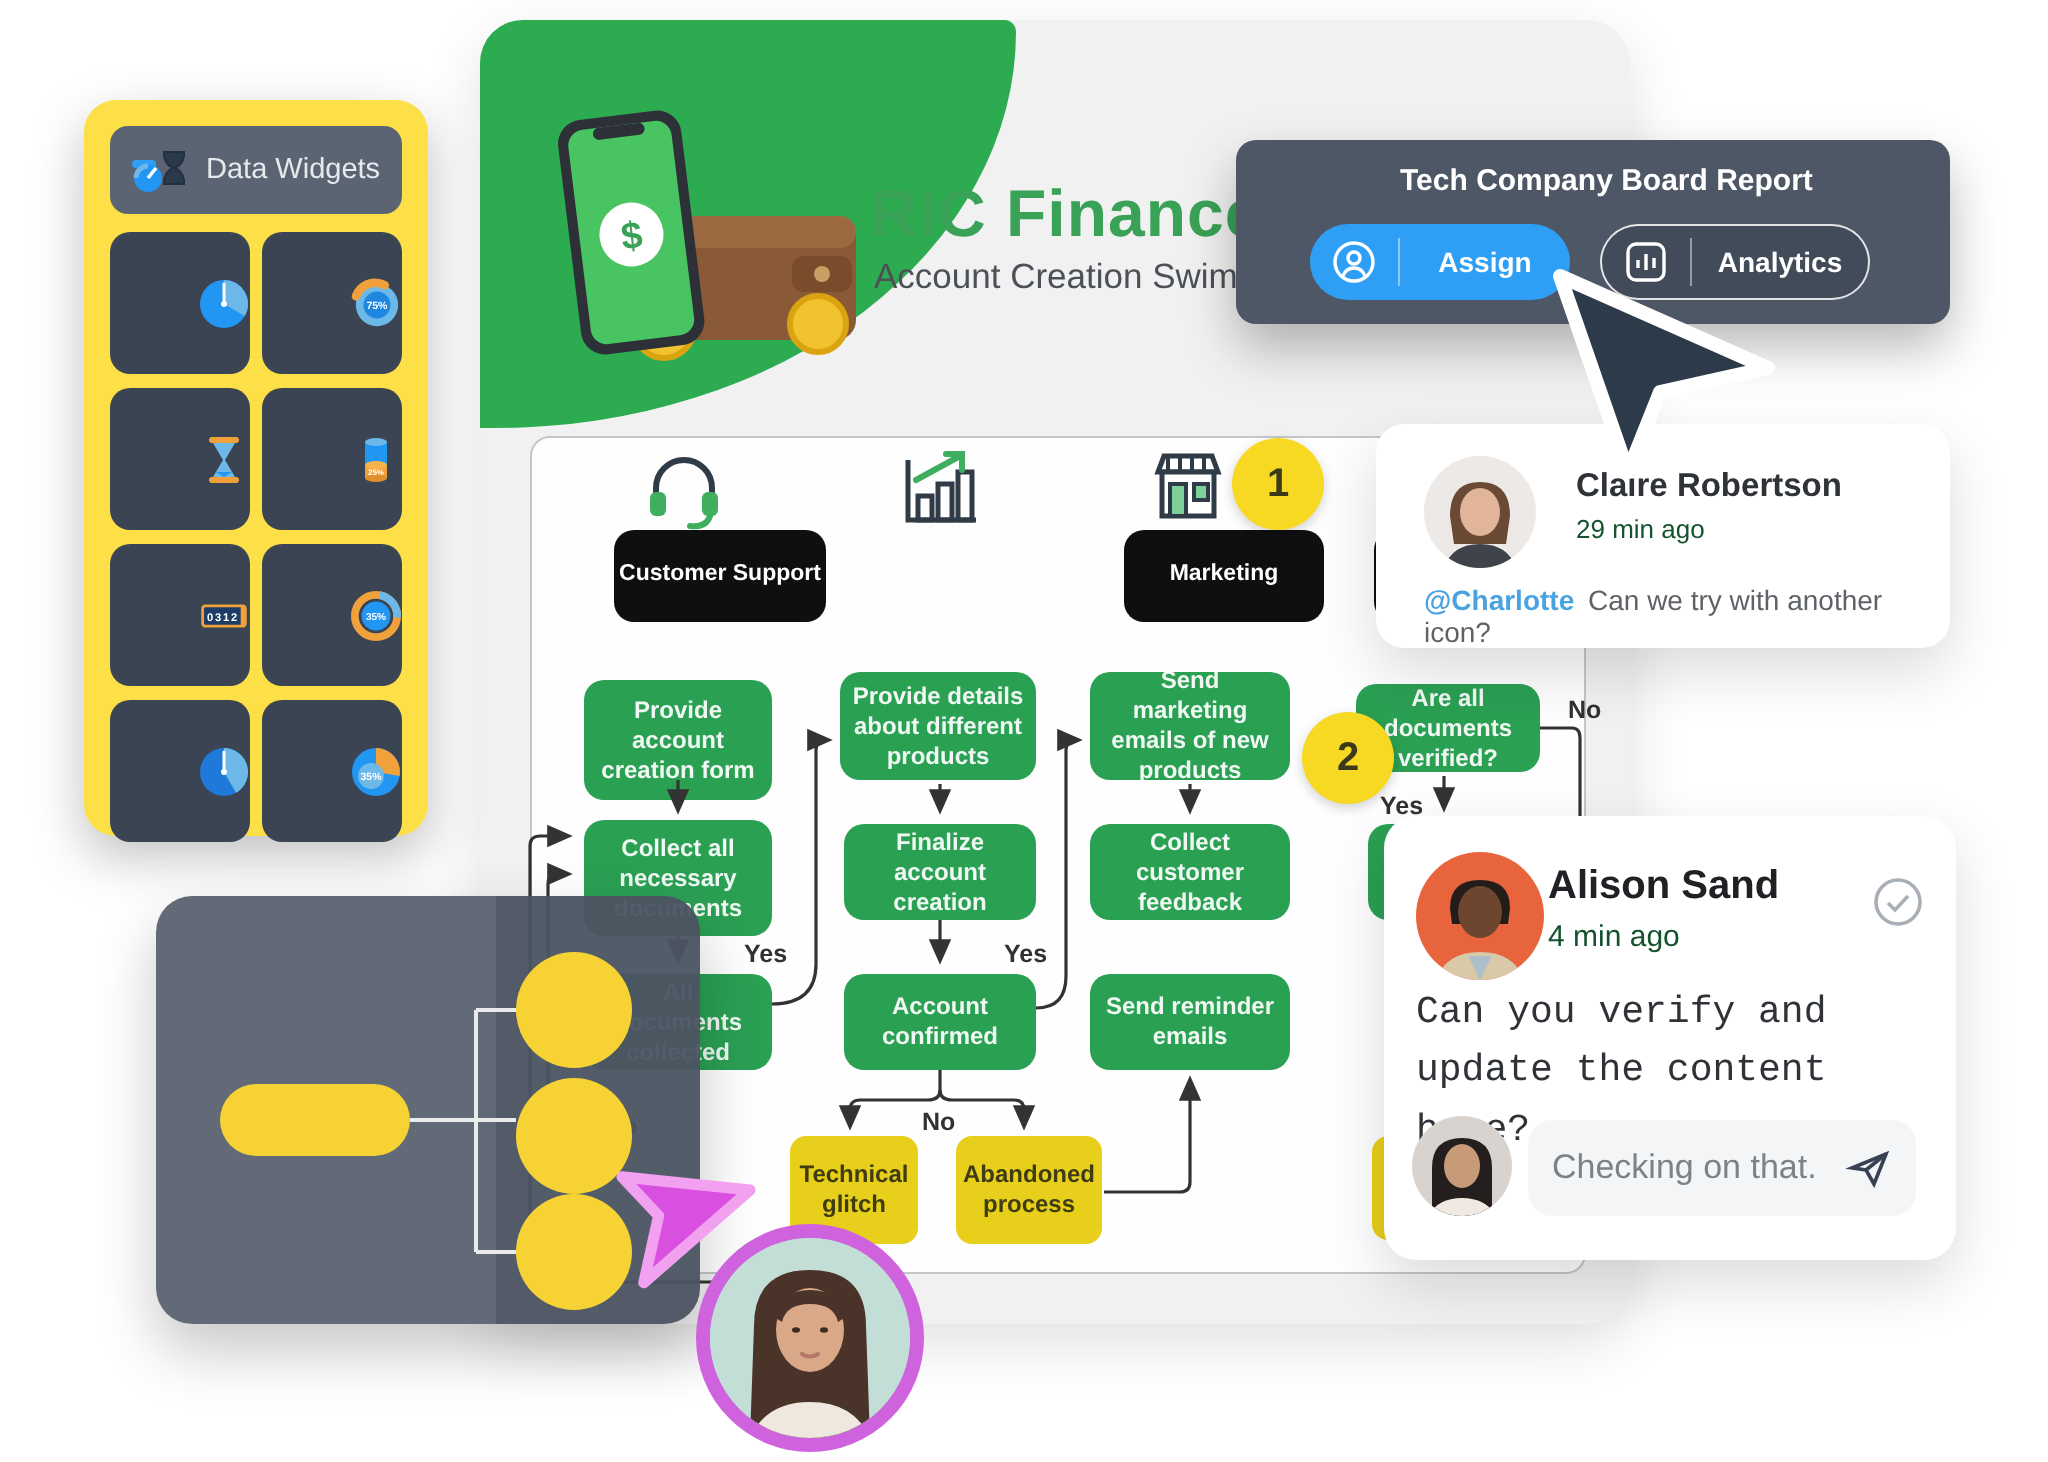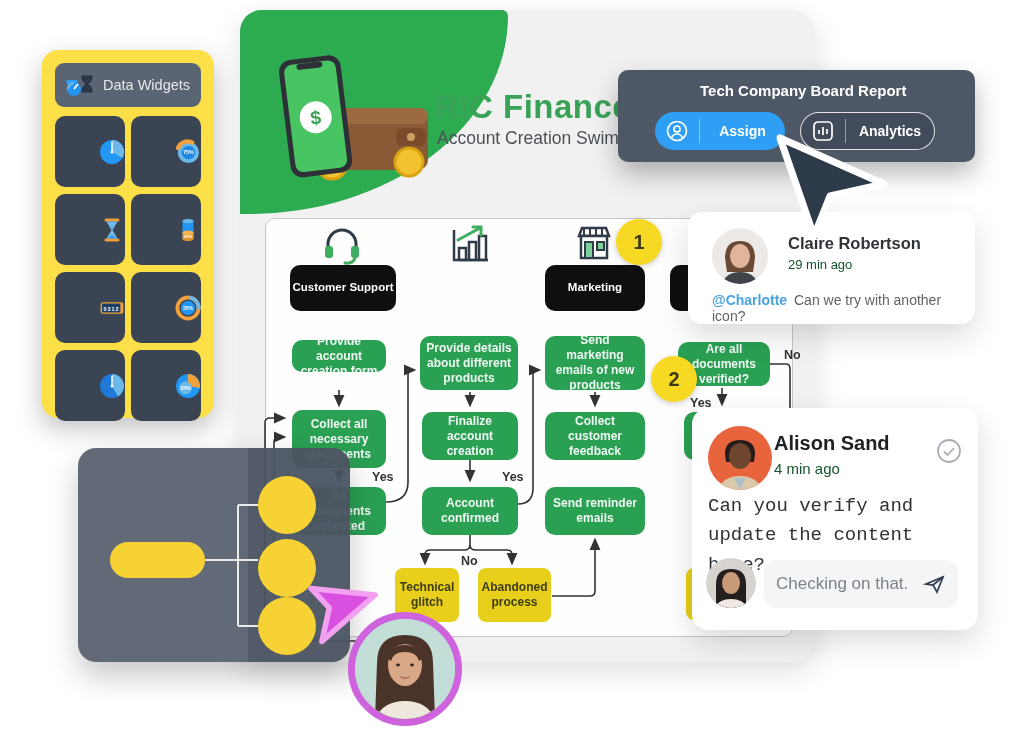--- a/index.html
+++ b/index.html
@@ -10,21 +10,21 @@
   
   #canvas{left:240px;top:10px;width:575px;height:652px;background:#f1f1f2;border-radius:22px;
           box-shadow:0 10px 30px rgba(0,0,0,.12);z-index:1;}
   #green-blob{left:0;top:0;width:268px;height:204px;background:#2cab51;
               border-radius:22px 6px 100% 0/22px 6px 100% 0;}
   #doc-title{left:195px;top:78px;font-size:33px;font-weight:800;color:#3aa257;letter-spacing:.5px;white-space:nowrap;}
   #doc-subtitle{left:197px;top:118px;font-size:17.5px;color:#4b5157;white-space:nowrap;}
   #lane-frame{left:25px;top:208px;width:528px;height:419px;background:#fefefe;border:1.5px solid #c3c6ca;border-radius:10px;}
 
   .lane-box{height:46px;background:#0f0f0f;border-radius:10px;color:#fff;display:flex;align-items:center;
-            justify-content:center;text-align:center;font-size:11.5px;font-weight:700;line-height:1.2;}
+            justify-content:center;text-align:center;font-size:11.5px;font-weight:700;line-height:1.2;margin-left:17px;}
   .gnode{background:#2aa053;border-radius:10px;color:rgba(255,255,255,.93);display:flex;align-items:center;
          justify-content:center;text-align:center;font-size:12px;font-weight:600;line-height:1.25;padding:4px 6px;z-index:2;}
   .ynode{background:#e7cf1b;border-radius:8px;color:#3f3d10;display:flex;align-items:center;justify-content:center;
          text-align:center;font-size:12px;font-weight:600;line-height:1.25;padding:4px 6px;z-index:2;}
   .edge-label{font-size:12.5px;font-weight:700;color:#323232;z-index:3;}
   .badge{width:46px;height:46px;border-radius:50%;background:#f7d923;color:#3c3a16;display:flex;align-items:center;
          justify-content:center;font-size:20px;font-weight:700;z-index:4;box-shadow:0 2px 6px rgba(0,0,0,.18);}
   .lane-icon{z-index:2;}
 
   
@@ -131,21 +131,21 @@
     </div>
 
     <div class="abs lane-box" style="left:50px;top:255px;width:106px;">
         <span>Customer Support</span>
       </div>
     <div class="abs lane-box" style="left:305px;top:255px;width:100px;">
         <span>Marketing</span>
       </div>
     <div class="abs lane-box" style="left:430px;top:255px;width:100px;"></div>
 
-    <div class="abs gnode" style="left:52px;top:330px;width:94px;height:32px;">
+    <div class="abs gnode" style="left:52px;top:330px;width:94px;height:60px;">
         <span>Provide account creation form</span>
       </div>
     <div class="abs gnode" style="left:180px;top:326px;width:98px;height:54px;">
         <span>Provide details about different products</span>
       </div>
     <div class="abs gnode" style="left:305px;top:326px;width:100px;height:54px;">
         <span>Send marketing emails of new products</span>
       </div>
     <div class="abs gnode" style="left:438px;top:332px;width:92px;height:44px;">
         <span>Are all documents verified?</span>

